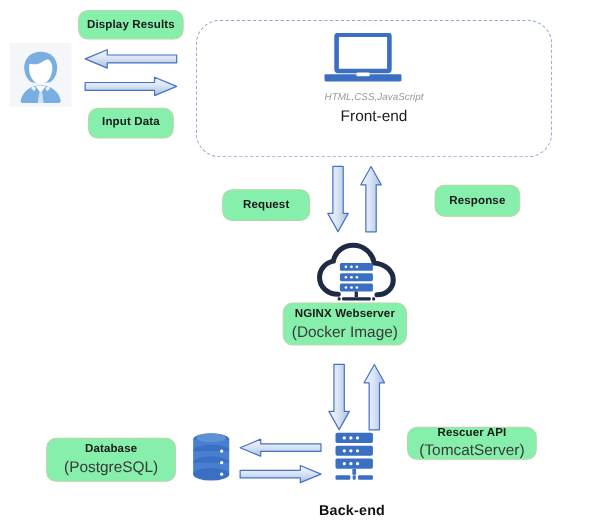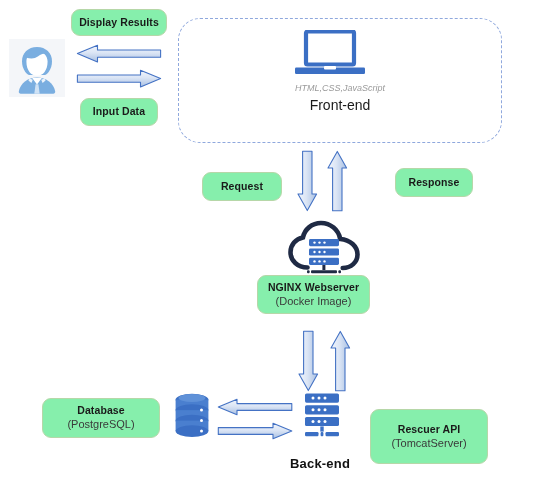--- a/index.html
+++ b/index.html
@@ -33,21 +33,21 @@
     color: #1a1a1a;
     line-height: 1.25;
   }
   .gbox .t1 {
     font-size: 10.5px;
     font-weight: bold;
     letter-spacing: .1px;
     white-space: nowrap;
   }
   .gbox .t2 {
-    font-size: 11px;
+    font-size: 14px;
     font-weight: normal;
     color: #3a3a3a;
     white-space: nowrap;
     margin-top: 1px;
   }
 
   
   #frontend-container {
     position: absolute;
     left: 178px;
@@ -292,20 +292,20 @@
       <circle cx="13" cy="29.5" r="1.5" fill="#ffffff"></circle>
       <circle cx="19" cy="29.5" r="1.5" fill="#ffffff"></circle>
       <circle cx="25" cy="29.5" r="1.5" fill="#ffffff"></circle>
       <rect x="20.3" y="34.4" width="3.4" height="5.2" fill="#3b6fc4"></rect>
       <rect x="5" y="40.0" width="13.5" height="4.2" rx="1.2" fill="#3b6fc4"></rect>
       <rect x="25.5" y="40.0" width="13.5" height="4.2" rx="1.2" fill="#3b6fc4"></rect>
       <rect x="20.6" y="40.0" width="2.8" height="4.2" rx="1" fill="#3b6fc4"></rect>
     </svg>
   </div>
 
-  <div class="gbox" style="left:370px; top:409px; width:118px; height:55px;">
+  <div class="gbox" style="left:370px; top:388px; width:118px; height:30px;">
     <span class="t1">Rescuer API</span>
     <span class="t2">(TomcatServer)</span>
   </div>
 
   <div id="backend-caption">Back-end</div>
 
 </div>
 
 </body></html>

